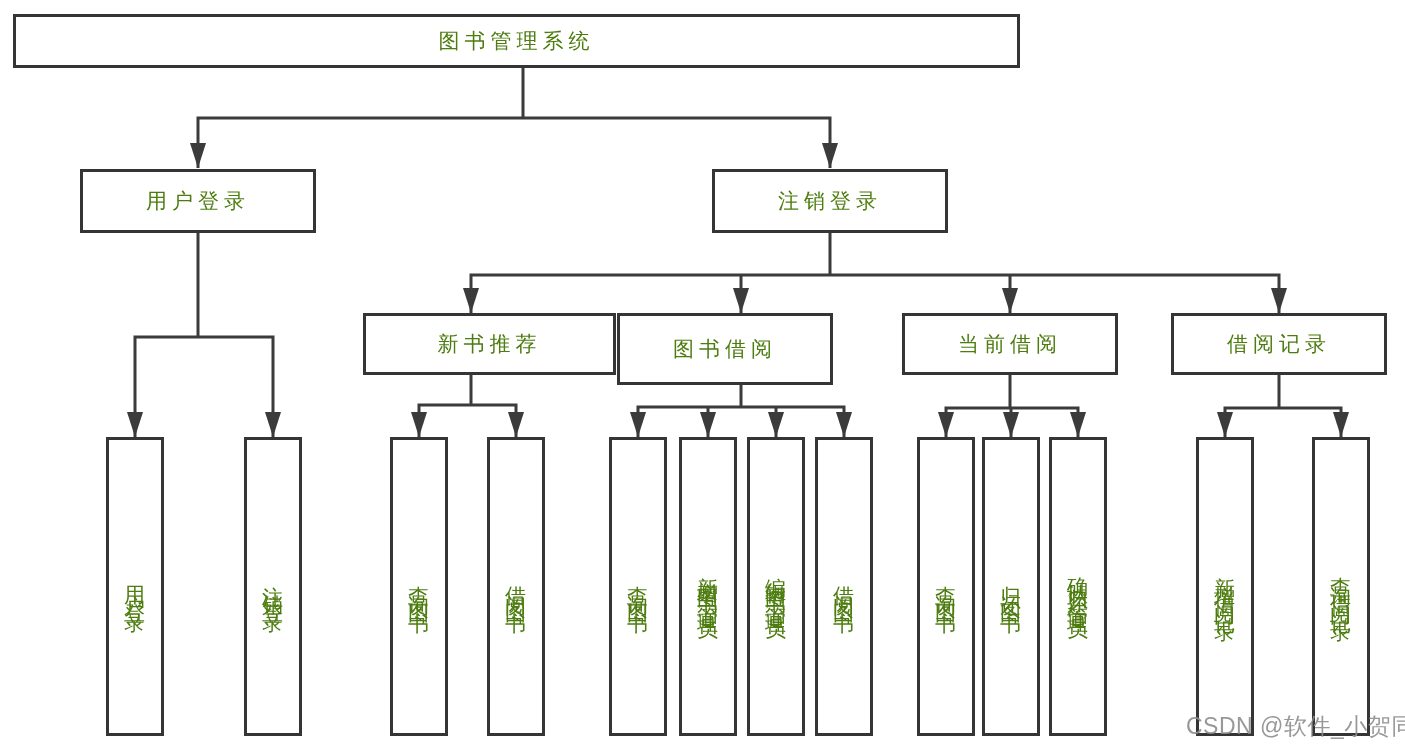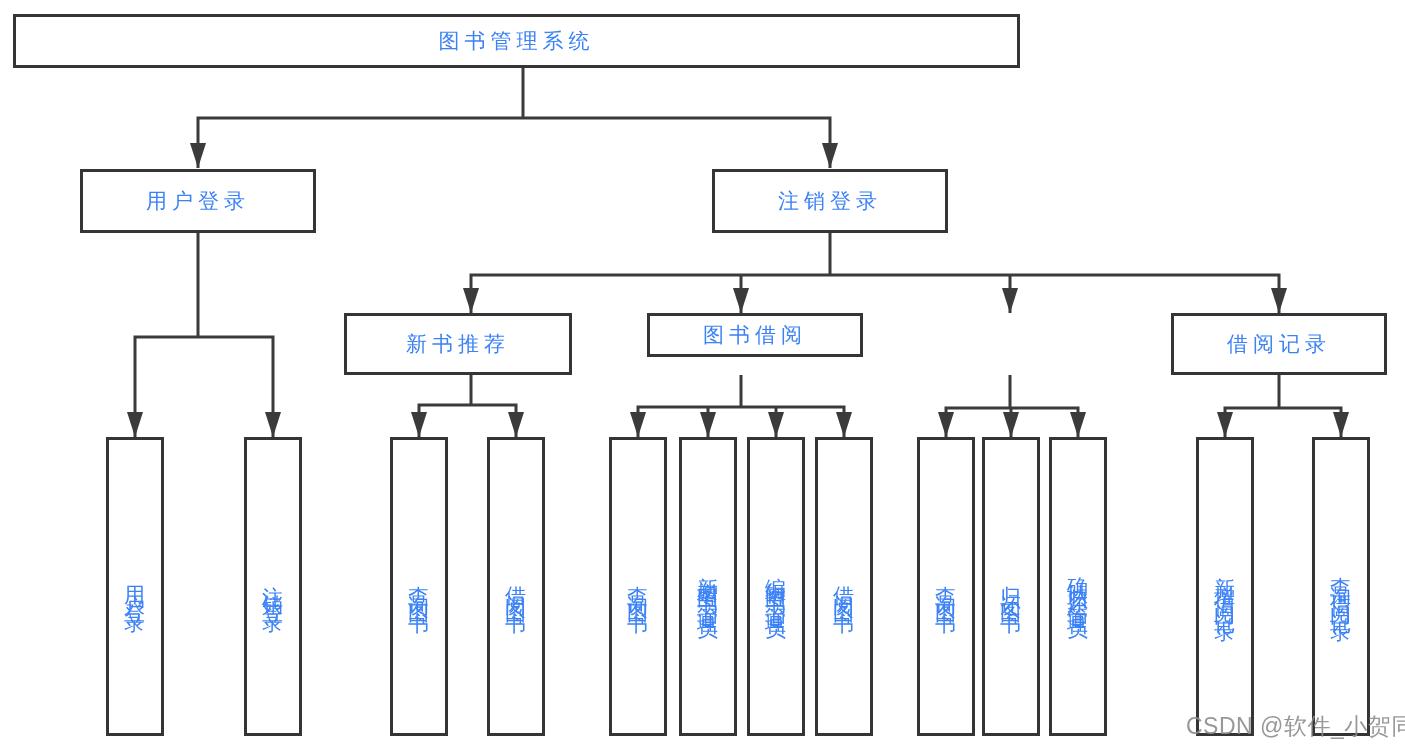--- a/index.html
+++ b/index.html
@@ -18,21 +18,21 @@
     z-index: 1;
   }
   .node {
     position: absolute;
     background: #ffffff;
     border: 3px solid #353535;
     box-sizing: border-box;
     display: flex;
     align-items: center;
     justify-content: center;
-    color: #3b82f6;
+    color: #4d7c0f;
     font-size: 21px;
     z-index: 2;
   }
   .node.h span {
     letter-spacing: 5px;
     white-space: nowrap;
   }
   .node.v span {
     writing-mode: vertical-rl;
     text-orientation: mixed;
@@ -103,25 +103,28 @@
     <span>图书管理系统</span>
   </div>
 
   <div class="node h" style="left:80px; top:169px; width:236px; height:64px">
     <span>用户登录</span>
   </div>
   <div class="node h" style="left:712px; top:169px; width:236px; height:64px">
     <span>注销登录</span>
   </div>
 
-  <div class="node h" style="left:344px; top:313px; width:228px; height:62px">
+  <div class="node h" style="left:363px; top:313px; width:253px; height:62px">
     <span>新书推荐</span>
   </div>
-  <div class="node h" style="left:647px; top:313px; width:216px; height:44px">
+  <div class="node h" style="left:617px; top:313px; width:216px; height:72px">
     <span>图书借阅</span>
+  </div>
+  <div class="node h" style="left:902px; top:313px; width:216px; height:62px">
+    <span>当前借阅</span>
   </div>
   <div class="node h" style="left:1171px; top:313px; width:216px; height:62px">
     <span>借阅记录</span>
   </div>
 
   <div class="node v" style="left:106px; top:437px; width:58px; height:299px">
     <span>用户登录</span>
   </div>
   <div class="node v" style="left:244px; top:437px; width:58px; height:299px">
     <span>注销登录</span>

